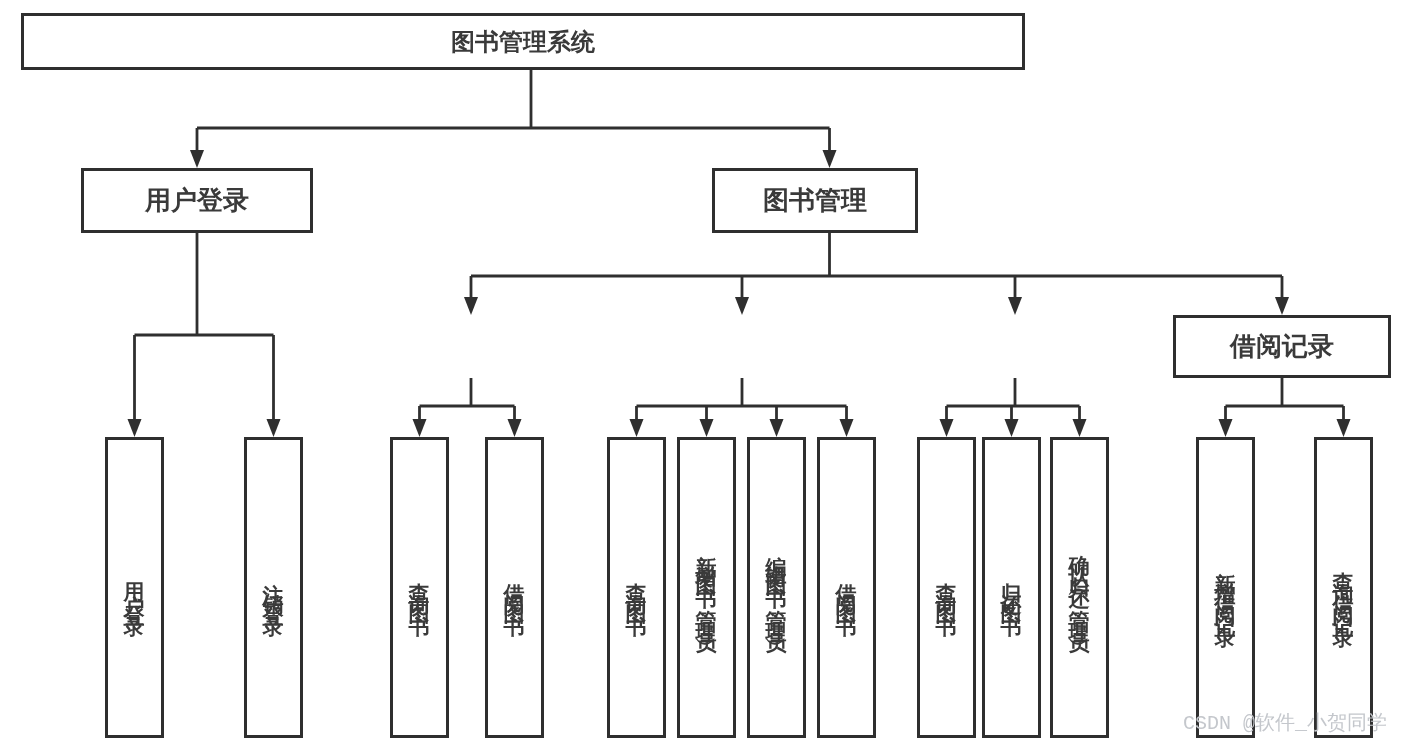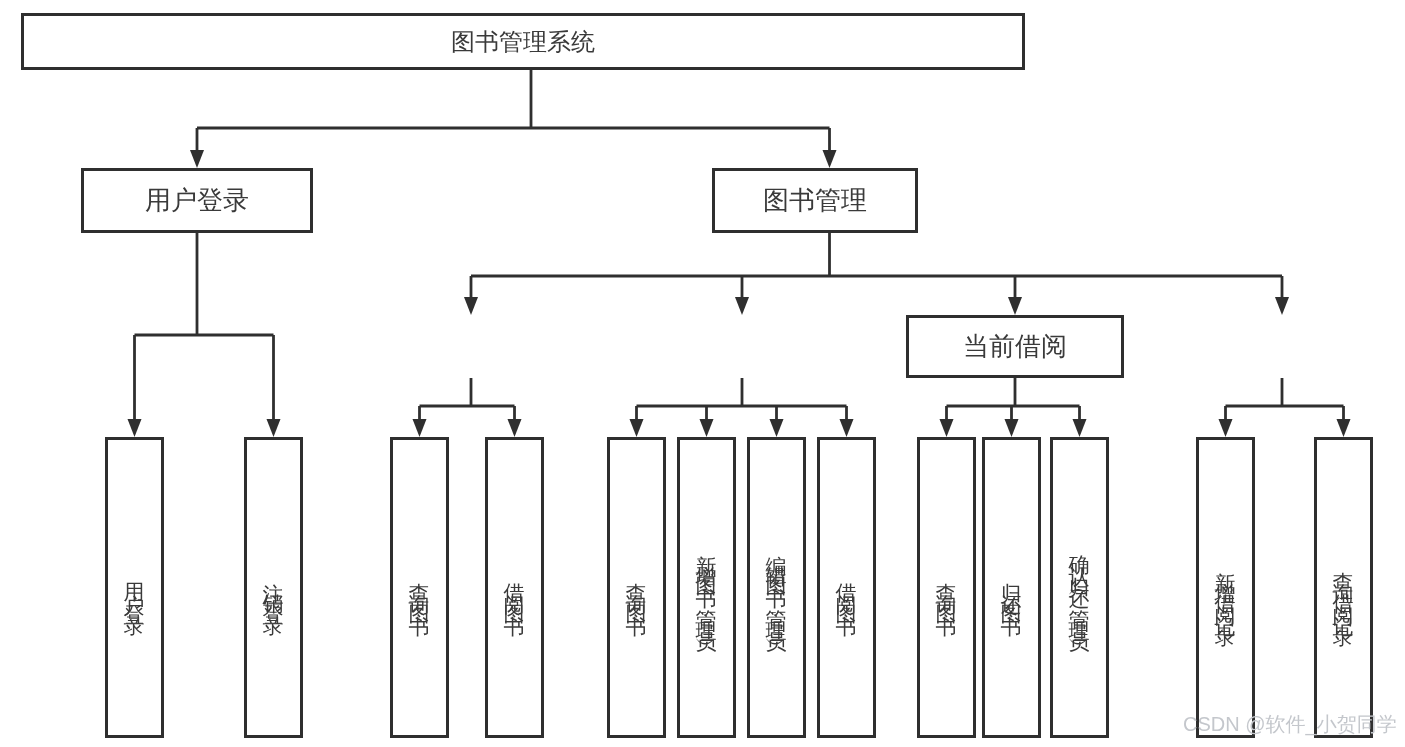--- a/index.html
+++ b/index.html
@@ -25,20 +25,21 @@
   .node {
     position: absolute;
     background: #fff;
     border: 3px solid var(--line);
     display: flex;
     align-items: center;
     justify-content: center;
     color: var(--text);
     z-index: 1;
     text-align: left;
+    font-weight: bold;
   }
   .lvl1 { left: 21px;  top: 13px;  width: 1004px; height: 57px; font-size: 24px; }
   .lvl2 { top: 168px; height: 65px; font-size: 26px; }
   .lvl3 { top: 315px; width: 218px; height: 63px; font-size: 26px; }
   .leaf { top: 437px; width: 59px; height: 301px; }
   .leaf span {
     writing-mode: vertical-rl;
     text-orientation: mixed;
     font-size: 21px;
     letter-spacing: 11px;
@@ -63,20 +64,21 @@
 
   .watermark {
     position: absolute;
     left: 1183px;
     top: 710px;
     font-size: 20px;
     line-height: 28px;
     color: var(--watermark);
     z-index: 3;
     white-space: nowrap;
+    font-family: Liberation Mono, monospace;
   }
 </style>
 </head>
 <body>
 
 <div class="canvas">
 
   <svg class="wires" width="1405" height="747" viewBox="0 0 1405 747">
 
     <g>
@@ -157,22 +159,22 @@
     <span>图书管理系统</span>
   </div>
 
   <div class="node lvl2 n-user-login">
     <span>用户登录</span>
   </div>
   <div class="node lvl2 n-book-mgmt">
     <span>图书管理</span>
   </div>
 
-  <div class="node lvl3 n-cur-borrow">
-    <span>当前借阅</span>
+  <div class="node lvl3 n-borrow-rec">
+    <span>借阅记录</span>
   </div>
 
   <div class="node leaf lf-a1">
     <span>用户登录</span>
   </div>
   <div class="node leaf lf-a2">
     <span>注销登录</span>
   </div>
 
   <div class="node leaf lf-b1">

